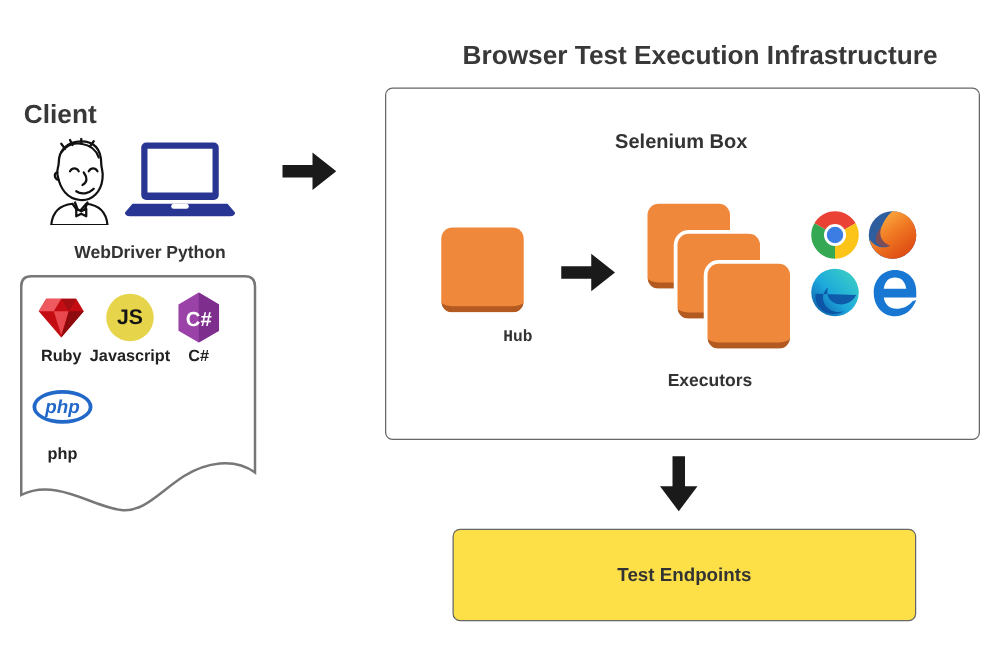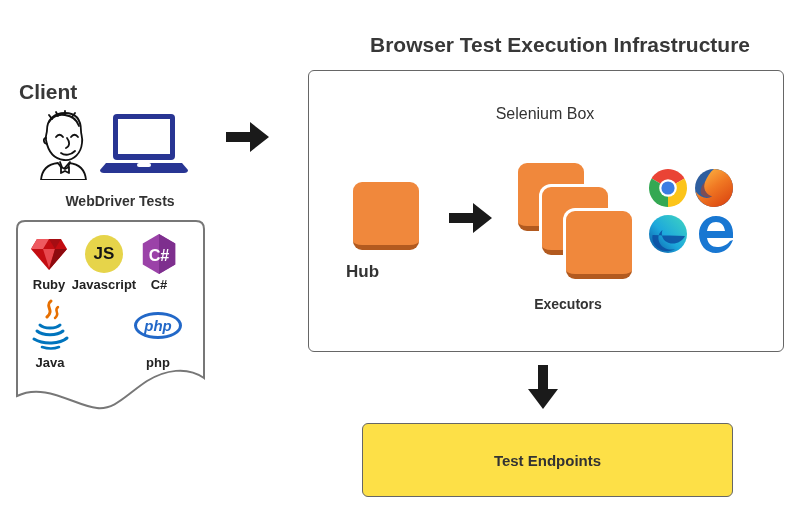--- a/index.html
+++ b/index.html
@@ -24,25 +24,25 @@
   .lang-label{font-size:13px;font-weight:bold;color:#222;margin-top:3px;white-space:nowrap;}
   .js-badge{width:38px;height:38px;border-radius:50%;background:#E6D44A;color:#151515;
          display:flex;align-items:center;justify-content:center;font-size:17px;font-weight:bold;}
   .php-badge{width:48px;height:27px;border:3px solid #2268C8;border-radius:50%;
          color:#2268C8;display:flex;align-items:center;justify-content:center;
          font-size:15px;font-weight:bold;font-style:italic;box-sizing:border-box;}
   .arrow-right1{left:224px;top:119px;}
   .selenium-box{left:308px;top:70px;width:474px;height:280px;background:#fff;
          border:1px solid #666;border-radius:6px;}
   .selenium-heading{left:308px;top:105px;width:474px;text-align:center;
-         font-size:16px;font-weight:normal;color:#333;}
+         font-size:16px;font-weight:bold;color:#333;}
   .osq{position:absolute;width:66px;height:63px;background:#F0883C;
        border-bottom:5px solid #B25A1F;border-radius:9px;}
   .hub-square{left:353px;top:182px;}
-  .hub-label{left:346px;top:262px;width:80px;text-align:left;font-size:17px;font-weight:bold;}
+  .hub-label{left:346px;top:262px;width:80px;text-align:right;font-size:13px;font-weight:bold;font-family:Liberation Mono, monospace;}
   .arrow-right2{left:447px;top:200px;}
   .ex1{left:518px;top:163px;box-shadow:0 0 0 3px #fff;z-index:1;}
   .ex2{left:542px;top:187px;box-shadow:0 0 0 3px #fff;z-index:2;}
   .ex3{left:566px;top:211px;box-shadow:0 0 0 3px #fff;z-index:3;}
   .executors-label{left:503px;top:296px;width:130px;text-align:center;
          font-size:14px;font-weight:bold;z-index:4;}
   .browser{position:absolute;width:40px;height:40px;}
   .br-chrome{left:648px;top:168px;}
   .br-firefox{left:694px;top:168px;}
   .br-edge{left:648px;top:214px;}
@@ -88,21 +88,21 @@
       <rect x="38" y="50" width="14" height="4" rx="2" fill="#ffffff"></rect>
     </svg>
   </div>
 
   <div class="abs arrow-right1">
     <svg width="46" height="36" viewBox="0 0 46 36">
       <path d="M2 13 H26 V3 L45 18 L26 33 V23 H2 Z" fill="#1A1A1A"></path>
     </svg>
   </div>
 
-  <div class="abs tests-label">WebDriver Tests</div>
+  <div class="abs tests-label">WebDriver Python</div>
 
   <div class="abs doc-shape">
     <svg width="192" height="198" viewBox="0 0 192 198">
       <path d="M10 1 H181 Q189 1 189 9 V158 C172 146 150 150 132 161 C112 174 100 190 82 188 C60 186 30 162 2 176 V9 Q2 1 10 1 Z" fill="#ffffff" stroke="#777" stroke-width="2"></path>
     </svg>
   </div>
 
   <div class="lang-row lang-row1">
     <div class="lang-cell">
       <div class="icon-box">
@@ -128,33 +128,20 @@
           <polygon points="20,1 37,11 37,33 20,43 3,33 3,11" fill="#9B42A8"></polygon>
           <polygon points="20,1 37,11 37,33 20,43" fill="#7E2F8E"></polygon>
           <text x="20" y="29" text-anchor="middle" fill="#fff" font-size="17" font-weight="bold" font-family="Liberation Sans, sans-serif">C#</text>
         </svg>
       </div>
       <div class="lang-label">C#</div>
     </div>
   </div>
 
   <div class="lang-row lang-row2">
-    <div class="lang-cell">
-      <div class="icon-box">
-        <svg width="40" height="52" viewBox="0 0 40 52" fill="none" stroke-linecap="round">
-          <path d="M21 2 C14 7 25 11 17 18" stroke="#E76F00" stroke-width="3"></path>
-          <path d="M28 8 C23 12 31 14 25 19" stroke="#E76F00" stroke-width="2.5"></path>
-          <path d="M10 26 C14 30 26 30 30 26" stroke="#0074BD" stroke-width="3"></path>
-          <path d="M7 32 C13 37 27 37 33 32" stroke="#0074BD" stroke-width="3"></path>
-          <path d="M4 40 C14 46 30 45 37 39" stroke="#0074BD" stroke-width="3"></path>
-          <path d="M12 48 C18 50 24 50 29 48" stroke="#0074BD" stroke-width="2.5"></path>
-        </svg>
-      </div>
-      <div class="lang-label">Java</div>
-    </div>
     <div class="lang-cell">
       <div class="icon-box">
         <div class="php-badge">php</div>
       </div>
       <div class="lang-label">php</div>
     </div>
   </div>
 
   <div class="abs selenium-box"></div>
   <div class="abs selenium-heading">Selenium Box</div>

